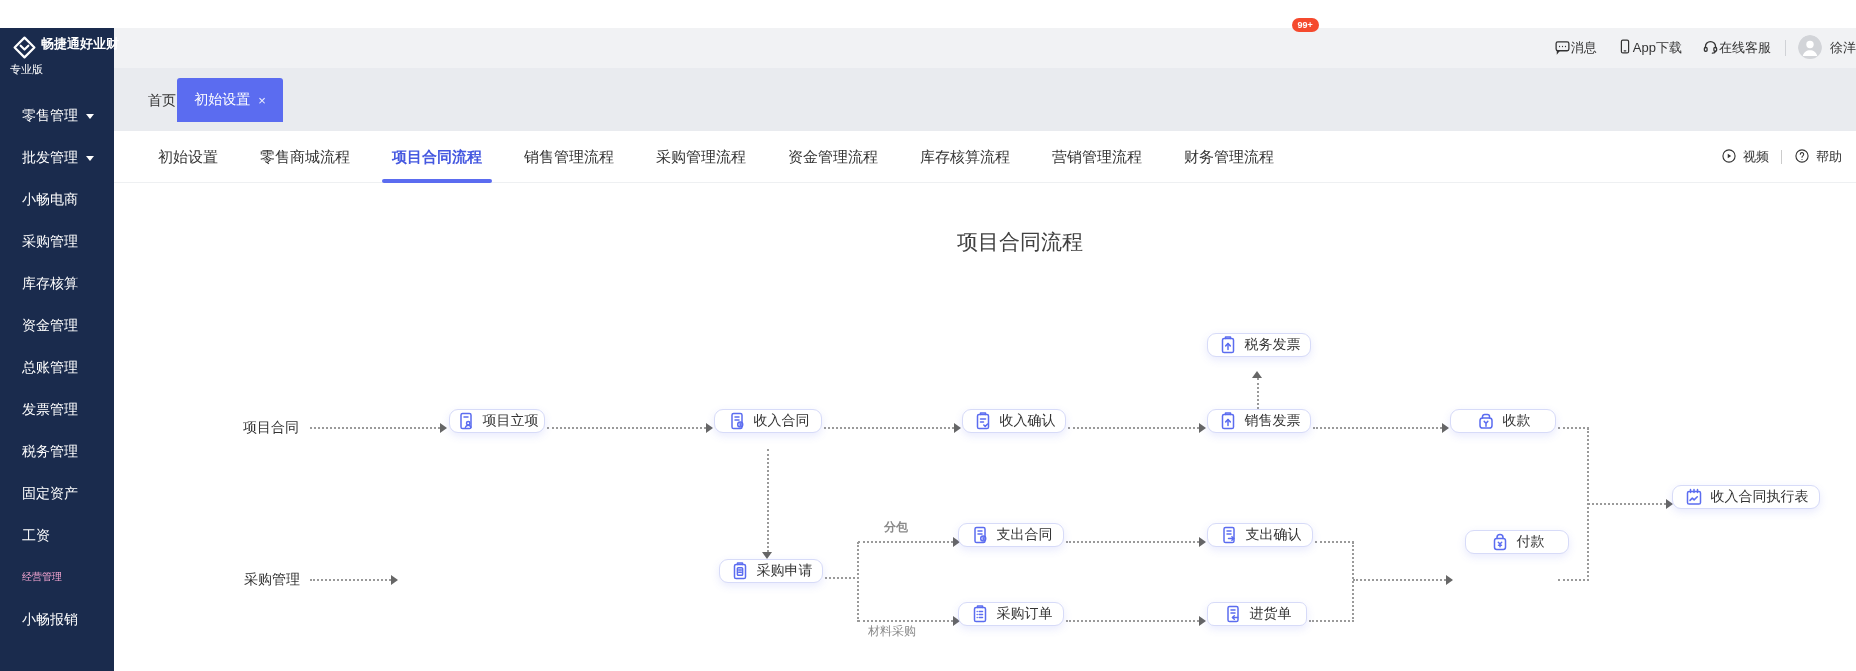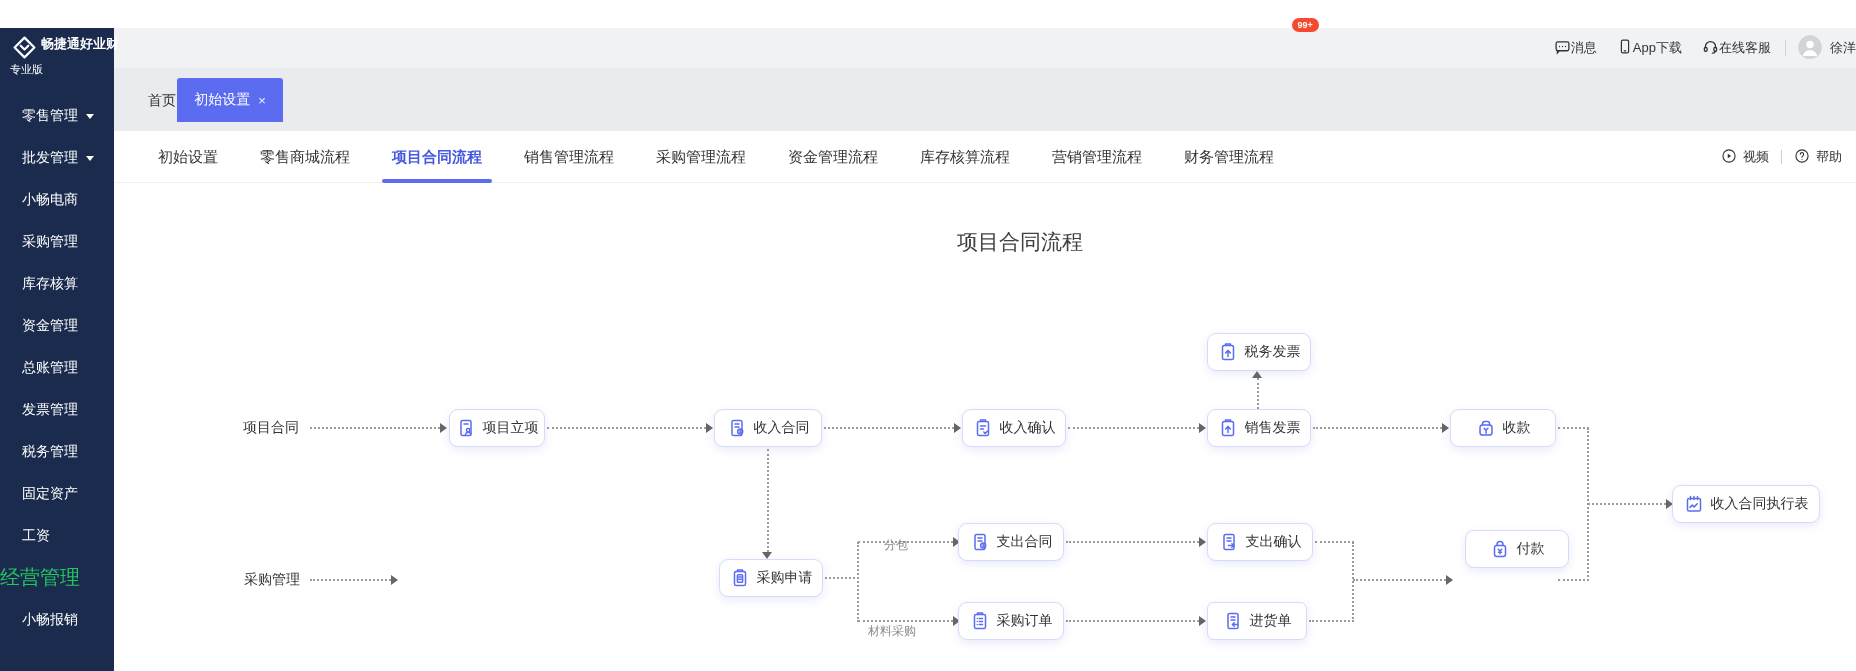--- a/index.html
+++ b/index.html
@@ -46,21 +46,21 @@
     padding-left:23px; border-bottom:1px solid #eef0f2; }
   .nav-tab { font-size:15px; color:#333; margin:0 21px; height:52px; line-height:52px; position:relative; cursor:pointer; white-space:nowrap; }
   .nav-tab.active { color:#4558e0; font-weight:bold; }
   .nav-tab.active::after { content:""; position:absolute; left:-10px; right:-10px; bottom:0; height:4px;
     background:#5b6cf0; border-radius:2px; }
   .nav-right { position:absolute; right:14px; top:0; height:52px; display:flex; align-items:center; gap:6px; font-size:13px; color:#333; }
   .nav-right .vdiv { width:1px; height:14px; background:#ccc; margin:0 6px; }
   
   .flow { position:absolute; left:0; top:0; width:1856px; height:671px; pointer-events:none; }
   .flow-title { position:absolute; left:770px; top:228px; width:500px; text-align:center; font-size:21px; color:#404040; }
-  .node { position:absolute; height:38px; background:#fff; border:1px solid #d7dbf8; border-radius:9px;
+  .node { position:absolute; height:24px; background:#fff; border:1px solid #d7dbf8; border-radius:9px;
     box-shadow:0 3px 8px rgba(90,104,240,.14); display:flex; align-items:center; justify-content:center; gap:7px;
     font-size:14px; color:#333; font-weight:500; pointer-events:auto; cursor:pointer; white-space:nowrap; }
   .lane-label { position:absolute; font-size:14px; color:#333; font-weight:500; white-space:nowrap; }
   .edge-label { position:absolute; font-size:12px; color:#8a8a8a; white-space:nowrap; }
   .hline { position:absolute; height:0; border-top:2px dotted #9a9a9a; }
   .vline { position:absolute; width:0; border-left:2px dotted #9a9a9a; }
   .arr { position:absolute; width:0; height:0; }
   .arr.r { border-left:7px solid #666; border-top:5px solid transparent; border-bottom:5px solid transparent; }
   .arr.u { border-bottom:7px solid #666; border-left:5px solid transparent; border-right:5px solid transparent; }
   .arr.d { border-top:7px solid #666; border-left:5px solid transparent; border-right:5px solid transparent; }
@@ -133,21 +133,21 @@
       <div style="height: 42px; line-height: 42px; padding-left: 22px; color: rgb(255, 255, 255); font-size: 14px; cursor: pointer; white-space: nowrap;"><span>批发管理</span><span style="display: inline-block; width: 0px; height: 0px; border-left: 4px solid transparent; border-right: 4px solid transparent; border-top: 5px solid rgb(255, 255, 255); margin-left: 8px; vertical-align: middle;"></span></div>
       <div style="height: 42px; line-height: 42px; padding-left: 22px; color: rgb(255, 255, 255); font-size: 14px; cursor: pointer; white-space: nowrap;"><span>小畅电商</span></div>
       <div style="height: 42px; line-height: 42px; padding-left: 22px; color: rgb(255, 255, 255); font-size: 14px; cursor: pointer; white-space: nowrap;"><span>采购管理</span></div>
       <div style="height: 42px; line-height: 42px; padding-left: 22px; color: rgb(255, 255, 255); font-size: 14px; cursor: pointer; white-space: nowrap;"><span>库存核算</span></div>
       <div style="height: 42px; line-height: 42px; padding-left: 22px; color: rgb(255, 255, 255); font-size: 14px; cursor: pointer; white-space: nowrap;"><span>资金管理</span></div>
       <div style="height: 42px; line-height: 42px; padding-left: 22px; color: rgb(255, 255, 255); font-size: 14px; cursor: pointer; white-space: nowrap;"><span>总账管理</span></div>
       <div style="height: 42px; line-height: 42px; padding-left: 22px; color: rgb(255, 255, 255); font-size: 14px; cursor: pointer; white-space: nowrap;"><span>发票管理</span></div>
       <div style="height: 42px; line-height: 42px; padding-left: 22px; color: rgb(255, 255, 255); font-size: 14px; cursor: pointer; white-space: nowrap;"><span>税务管理</span></div>
       <div style="height: 42px; line-height: 42px; padding-left: 22px; color: rgb(255, 255, 255); font-size: 14px; cursor: pointer; white-space: nowrap;"><span>固定资产</span></div>
       <div style="height: 42px; line-height: 42px; padding-left: 22px; color: rgb(255, 255, 255); font-size: 14px; cursor: pointer; white-space: nowrap;"><span>工资</span></div>
-      <div style="height: 42px; line-height: 42px; color: #22c55e; font-size: 20px; cursor: pointer; white-space: nowrap;"><span>经营管理</span></div>
+      <div style="height: 42px; line-height: 42px; padding-left: 22px; color: #f9a8d4; font-size: 10px; cursor: pointer; white-space: nowrap;"><span>经营管理</span></div>
       <div style="height: 42px; line-height: 42px; padding-left: 22px; color: rgb(255, 255, 255); font-size: 14px; cursor: pointer; white-space: nowrap;"><span>小畅报销</span></div>
     </div>
 </div>
 
 <div class="tabstrip">
   <div class="tab-home">首页</div>
   <div class="tab-active">
     <span>初始设置</span>
     <span class="tab-close">×</span>
   </div>
@@ -218,21 +218,21 @@
     <div class="arr r" style="left: 1446px; top: 575px;"></div>
     <div class="vline" style="left: 1257px; top: 378px; height: 31px;"></div>
     <div class="arr u" style="left: 1252px; top: 371px;"></div>
     <div class="vline" style="left: 767px; top: 449px; height: 103px;"></div>
     <div class="arr d" style="left: 762px; top: 552px;"></div>
     <div class="vline" style="left: 857px; top: 542px; height: 80px;"></div>
     <div class="vline" style="left: 1352px; top: 542px; height: 80px;"></div>
     <div class="vline" style="left: 1587px; top: 428px; height: 153px;"></div>
     <div class="lane-label" style="left: 243px; top: 419px;">项目合同</div>
     <div class="lane-label" style="left: 244px; top: 571px;">采购管理</div>
-    <div class="edge-label" style="left: 884px; top: 537px;">分包</div>
+    <div class="edge-label" style="left: 884px; top: 519px; font-weight: bold;">分包</div>
     <div class="edge-label" style="left: 868px; top: 623px;">材料采购</div>
     <div class="node" style="left: 449px; top: 409px; width: 96px;">
       <span style="display: flex; align-items: center;">
         <svg width="20" height="20" viewBox="0 0 20 20" fill="none" stroke="#5b6cf0" stroke-width="1.5" stroke-linecap="round" stroke-linejoin="round">
           <rect x="5" y="2.5" width="10" height="15" rx="1.6"></rect>
           <path d="M8 6h4"></path>
           <circle cx="12.2" cy="12.3" r="1.7"></circle>
           <path d="M9.4 16.4c.4-1.4 1.4-2.1 2.8-2.1s2.4.7 2.8 2.1"></path>
         </svg>
       </span>

